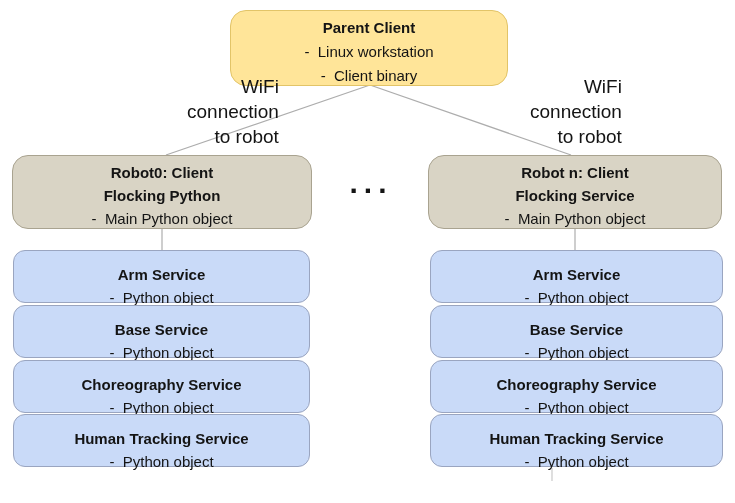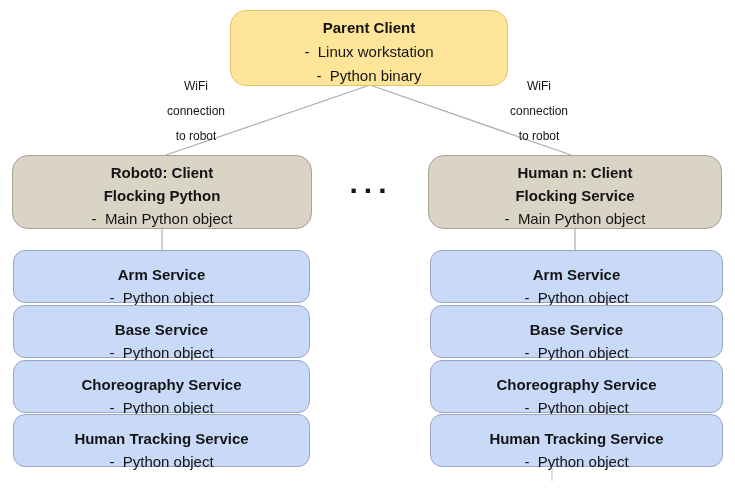--- a/index.html
+++ b/index.html
@@ -56,24 +56,25 @@
     background: var(--service_fill, #C9DAF8);
     border: 1px solid var(--service_border, #9AA5C0);
     border-radius: 12px;
     padding-top: 12px;
   }
   .svc-left  { left: 13px;  width: 297px; }
   .svc-right { left: 430px; width: 293px; }
   .wifi-label {
     position: absolute;
     top: 74px;
-    font-size: 12px;
+    font-size: 19px;
     line-height: 25px;
     white-space: pre-line;
-    text-align: center;
+    text-align: right;
+    margin-left: 20px;
   }
   .wifi-left  { left: 167px; }
   .wifi-right { left: 510px; }
   .ellipsis {
     position: absolute;
     left: 336px; top: 166px;
     width: 70px;
     text-align: center;
     font-size: 30px;
     font-weight: 700;
@@ -89,40 +90,40 @@
     <line x1="370" y1="85" x2="166" y2="155" stroke="#ADADAD" stroke-width="1.2"></line>
     <line x1="370" y1="85" x2="571" y2="155" stroke="#ADADAD" stroke-width="1.2"></line>
     <line x1="162" y1="229" x2="162" y2="250" stroke="#ADADAD" stroke-width="1.2"></line>
     <line x1="575" y1="229" x2="575" y2="250" stroke="#ADADAD" stroke-width="1.2"></line>
     <line x1="552" y1="468" x2="552" y2="481" stroke="#C9C9C9" stroke-width="1.2"></line>
   </svg>
 
   <div class="node parent-node">
     <div class="node-title">Parent Client</div>
     <div class="node-body">-  Linux workstation
--  Python binary</div>
+-  Client binary</div>
   </div>
 
   <div class="wifi-label wifi-left">WiFi
 connection
 to robot</div>
   <div class="wifi-label wifi-right">WiFi
 connection
 to robot</div>
 
   <div class="ellipsis">...</div>
 
   <div class="node robot-node robot-left">
     <div class="node-title">Robot0: Client
 Flocking Python</div>
     <div class="node-body">-  Main Python object</div>
   </div>
 
   <div class="node robot-node robot-right">
-    <div class="node-title">Human n: Client
+    <div class="node-title">Robot n: Client
 Flocking Service</div>
     <div class="node-body">-  Main Python object</div>
   </div>
 
   <div class="node service-node svc-left" style="top:250px">
     <div class="node-title">Arm Service</div>
     <div class="node-body">-  Python object</div>
   </div>
   <div class="node service-node svc-left" style="top:305px">
     <div class="node-title">Base Service</div>

